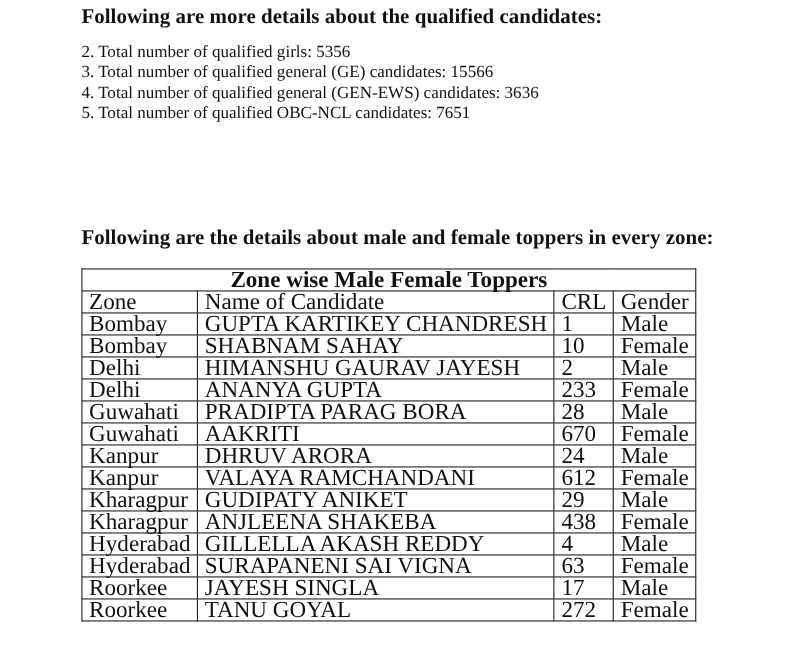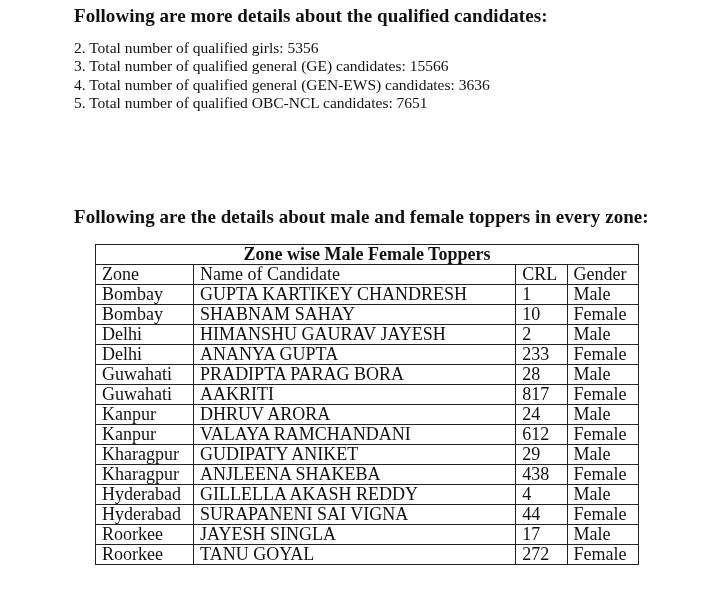--- a/index.html
+++ b/index.html
@@ -13,21 +13,21 @@
     }
     #h1 { top: 5px; }
     #h2 { top: 206px; }
     .stats {
       position: absolute; left: 74px; top: 39px; margin: 0; padding: 0; list-style: none;
       font-size: 15.5px; line-height: 18.3px;
     }
     .stats li { white-space: nowrap; }
     table.toppers {
       position: absolute; left: 74px; top: 244px; width: 544px;
-      border-collapse: collapse; font-size: 18px; margin-left: 21px;
+      border-collapse: collapse; font-size: 21px;
     }
     table.toppers td, table.toppers th {
       border: 1.5px solid #222; padding: 0 6px; height: 19px; line-height: 19px;
       text-align: left; white-space: nowrap;
     }
     table.toppers th.caption { text-align: center; font-weight: bold; height: 19px; }
     table.toppers th { font-weight: normal; }
     col.c-zone { width: 84px; }
     col.c-name { width: 302px; }
     col.c-crl { width: 47px; }
@@ -92,21 +92,21 @@
       </tr>
     <tr>
         <td>Guwahati</td>
         <td>PRADIPTA PARAG BORA</td>
         <td>28</td>
         <td>Male</td>
       </tr>
     <tr>
         <td>Guwahati</td>
         <td>AAKRITI</td>
-        <td>817</td>
+        <td>670</td>
         <td>Female</td>
       </tr>
     <tr>
         <td>Kanpur</td>
         <td>DHRUV ARORA</td>
         <td>24</td>
         <td>Male</td>
       </tr>
     <tr>
         <td>Kanpur</td>
@@ -128,21 +128,21 @@
       </tr>
     <tr>
         <td>Hyderabad</td>
         <td>GILLELLA AKASH REDDY</td>
         <td>4</td>
         <td>Male</td>
       </tr>
     <tr>
         <td>Hyderabad</td>
         <td>SURAPANENI SAI VIGNA</td>
-        <td>44</td>
+        <td>63</td>
         <td>Female</td>
       </tr>
     <tr>
         <td>Roorkee</td>
         <td>JAYESH SINGLA</td>
         <td>17</td>
         <td>Male</td>
       </tr>
     <tr>
         <td>Roorkee</td>

